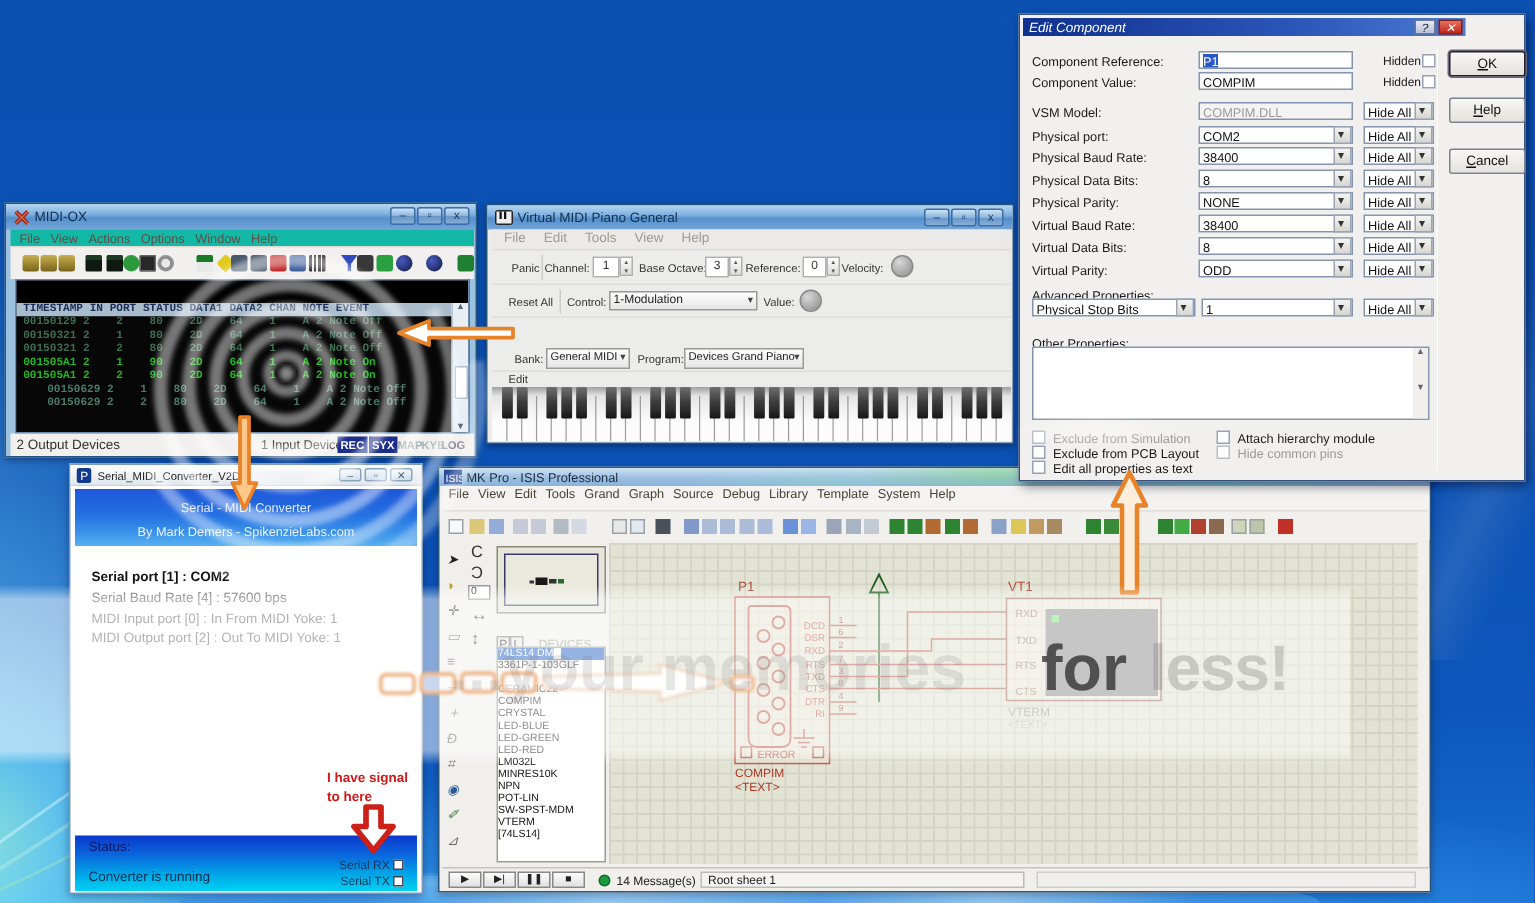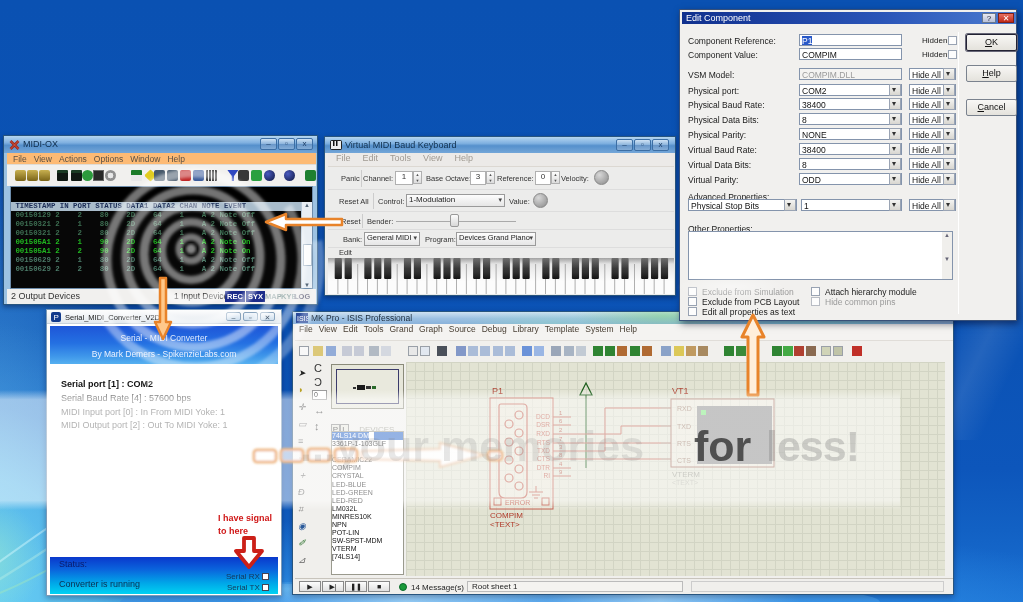--- a/index.html
+++ b/index.html
@@ -26,34 +26,34 @@
 
 .win { position:absolute; }
 .btngrp { position:absolute; display:flex; }
 .cbtn { width:17px; height:12px; margin-left:1px; background:linear-gradient(180deg,#cfe2f4,#8cb4dc 50%,#6896c8 52%,#86aed8); border:1px solid #3c6ea4; border-radius:2px; font-size:8px; color:#1c3c64; text-align:center; line-height:10px; }
 .cbtn.x { background:linear-gradient(180deg,#cfe2f4,#8cb4dc 50%,#6896c8 52%,#86aed8); color:#1c3c64; }
 
 
 #midiox { left:3px; top:135px; width:315px; height:170px; background:#9cc2e2; border:1px solid #28557e; box-shadow:0 2px 5px rgba(0,0,30,.4); }
 #mo-title { position:absolute; left:0; top:0; width:100%; height:17px; background:linear-gradient(180deg,#b5d6f0 0%,#7fb0e0 40%,#5590cc 55%,#74a6d8 100%); }
 #mo-title .t { position:absolute; left:19px; top:3px; font-size:9px; color:#0e2c4a; }
-#mo-menu { position:absolute; left:3px; top:17px; width:309px; height:11px; background:#fdba74; font-size:8.5px; color:#5a5044; padding-top:1px; }
+#mo-menu { position:absolute; left:3px; top:17px; width:309px; height:11px; background:#14b8a6; font-size:8.5px; color:#5a5044; padding-top:1px; }
 #mo-menu span { margin-right:7px; }
 #mo-tools { position:absolute; left:3px; top:28px; width:309px; height:22px; background:#f1f0ee; border-top:1px solid #e0dcd6; }
 #mo-tools i { position:absolute; top:5px; width:11px; height:11px; display:block; }
 #mo-child { position:absolute; left:6px; top:50px; width:303px; height:103px; background:#000; border:1px solid #6d8cab; }
 #mo-ctitle { position:absolute; left:0; top:0; width:100%; height:15px; background:linear-gradient(180deg,#e7f0f9,#bdd5ea 60%,#a9c6e0); font-size:9px; color:#2a3a4a; }
 #mo-ctitle .t { position:absolute; left:17px; top:2px; }
 .mo-cbtn { width:18px; height:11px; background:linear-gradient(180deg,#f4f8fc,#cfdfee); border:1px solid #8aa4bd; border-radius:2px; font-size:7px; color:#456; text-align:center; line-height:9px; margin-left:2px; }
 #mo-head { position:absolute; left:0; top:15px; width:292px; height:9px; background:#a9bccb; color:#1a2c56; font:bold 7.4px "Liberation Mono", monospace; white-space:pre; overflow:hidden; line-height:9px; }
 #mo-rows { position:absolute; left:0; top:24px; width:292px; height:77px; background:#070707; font:bold 7.4px "Liberation Mono", monospace; white-space:pre; line-height:9px; overflow:hidden; }
 #mo-rows div { height:9px; }
 .dimg { color:#3d6e52; }
 .brig { color:#20b820; }
-.dimt { color:#4b7a68; }
+.dimt { color:#4b7a68;padding-left:16px; }
 #mo-scroll { position:absolute; right:0; top:15px; width:11px; height:86px; background:#e8eef4; border-left:1px solid #b8c8d8; }
 #mo-scroll .thumb { position:absolute; left:1px; top:42px; width:9px; height:22px; background:#fdfdfd; border:1px solid #aebecd; }
 #mo-status { position:absolute; left:3px; top:153px; width:309px; height:15px; background:#f1f0ee; font-size:9px; color:#333; }
 .badge { display:inline-block; font:bold 7.5px "Liberation Sans",sans-serif; padding:1px 2px; }
 
 
 #vmpk { left:324px; top:136px; width:352px; height:160px; background:#ececeb; border:1px solid #28557e; box-shadow:0 2px 5px rgba(0,0,30,.4); }
 #vk-title { position:absolute; left:0; top:0; width:100%; height:16px; background:linear-gradient(180deg,#b5d6f0 0%,#7fb0e0 40%,#5590cc 55%,#74a6d8 100%); }
 #vk-title .t { position:absolute; left:20px; top:3px; font-size:9px; color:#10304f; }
 #vk-menu { position:absolute; left:3px; top:16px; width:346px; height:14px; background:#eceae8; font-size:9px; color:#a09a92; border-bottom:1px solid #dcd8d2; }
@@ -92,21 +92,21 @@
 #is-pl { position:absolute; left:38px; top:112px; width:73px; height:11px; font-size:8px; color:#8a8a80; }
 #is-dev { position:absolute; left:38px; top:119px; width:73px; height:144px; background:#fff; border:1px solid #9a9a8e; font-size:7px; color:#111; line-height:8.1px; overflow:hidden; }
 #is-sheet { position:absolute; left:113px; top:50px; width:833px; height:214px; background:#e2e3d3; overflow:hidden;
   background-image:linear-gradient(#d2d4c4 1px, transparent 1px), linear-gradient(90deg,#d2d4c4 1px, transparent 1px);
   background-size:9px 9px; width:539px; }
 #is-status { position:absolute; left:2px; top:266px; width:658px; height:16px; background:#f0efec; font-size:8px; color:#222; border-top:1px solid #c8c4bc; }
 .sbtn { display:inline-block; width:22px; height:11px; background:linear-gradient(180deg,#fdfdfd,#e0e0e0); border:1px solid #888; text-align:center; line-height:10px; font-size:7px; }
 
 
 #dlg { left:679px; top:9px; width:338px; height:312px; background:#f1f0ee; border:1px solid #385078; box-shadow:2px 3px 7px rgba(0,0,30,.5); }
-#dlg-title { position:absolute; left:2px; top:2px; width:334px; height:12px; background:linear-gradient(90deg,#10308e,#2a55b8 60%,#4a7ad0); color:#fff; font-size:9px; }
+#dlg-title { position:absolute; left:2px; top:2px; width:295px; height:12px; background:linear-gradient(90deg,#10308e,#2a55b8 60%,#4a7ad0); color:#fff; font-size:9px;font-style:italic; }
 #dlg-title .t { position:absolute; left:4px; top:1px; }
 .dl { position:absolute; font-size:8.5px; color:#1a1a1a; white-space:nowrap; }
 .dfield { position:absolute; background:#fff; border:1px solid #8494ac; height:12px; font-size:8.5px; color:#111; padding:0.5px 2px; white-space:nowrap; overflow:hidden; }
 .darrow { position:absolute; width:12px; height:12px; background:linear-gradient(180deg,#f4f4f2,#d8d6d0); border:1px solid #9aa4b4; }
 .darrow:after { content:"▾"; position:absolute; left:2px; top:0px; font-size:8px; color:#333; }
 .dbtn { position:absolute; width:51px; height:17px; background:linear-gradient(180deg,#f8f7f5,#e4e2dc); border:1px solid #7a828e; border-radius:2px; font-size:9px; color:#111; text-align:center; line-height:15px; }
 .dchk { position:absolute; width:9px; height:9px; background:#fdfdfd; border:1px solid #98a2b2; }
 
 
 .ovl { position:absolute; pointer-events:none; }
@@ -177,21 +177,21 @@
     <span class="badge" style="position:absolute;left:218px;top:2px;background:#1c2c8a;color:#fff">REC</span>
     <span class="badge" style="position:absolute;left:239px;top:2px;background:#1c2c8a;color:#fff">SYX</span>
     <span class="badge" style="position:absolute;left:256px;top:2px;color:#9aa">MAP</span>
     <span class="badge" style="position:absolute;left:272px;top:2px;color:#abb">KYB</span>
     <span class="badge" style="position:absolute;left:285px;top:2px;color:#889">LOG</span>
   </div>
 </div>
 
 <div class="win" id="vmpk">
   <div id="vk-title">
-    <span class="t">Virtual MIDI Baud Keyboard</span>
+    <span class="t">Virtual MIDI Piano General</span>
     <svg class="abs" style="left:5px;top:3px" width="12" height="10" viewBox="0 0 12 10">
         <rect width="12" height="10" rx="2" fill="#222"></rect>
         <rect x="1" y="1" width="10" height="8" fill="#eee"></rect>
         <rect x="3" y="1" width="1.5" height="5" fill="#111"></rect>
         <rect x="6" y="1" width="1.5" height="5" fill="#111"></rect>
       </svg>
     <div class="btngrp" style="right:6px;top:2px">
         <div class="cbtn">–</div>
         <div class="cbtn">▫</div>
         <div class="cbtn x">x</div>
@@ -213,27 +213,20 @@
     <span style="position:absolute;left:233px;top:7px">Velocity:</span>
     <span class="knob" style="position:absolute;left:266px;top:3px"></span>
   </div>
   <div class="vrow" style="top:53px;height:22px">
     <span style="position:absolute;left:11px;top:7px">Reset All</span>
     <span style="position:absolute;left:45px;top:3px;height:16px;border-left:1px solid #ccc"></span>
     <span style="position:absolute;left:50px;top:7px">Control:</span>
     <span class="combo" style="position:absolute;left:78px;top:4px;width:99px;height:13px">1-Modulation</span>
     <span style="position:absolute;left:181px;top:7px">Value:</span>
     <span class="knob" style="position:absolute;left:205px;top:3px"></span>
-  </div>
-  <div class="vrow" style="top:75px;height:18px">
-    <span style="position:absolute;left:13px;top:5px">Reset</span>
-    <span style="position:absolute;left:34px;top:2px;height:14px;border-left:1px solid #ccc"></span>
-    <span style="position:absolute;left:39px;top:5px">Bender:</span>
-    <span style="position:absolute;left:68px;top:9px;width:120px;border-top:1px solid #aaa"></span>
-    <span style="position:absolute;left:122px;top:2px;width:9px;height:13px;background:linear-gradient(180deg,#fcfcfc,#d8d8d8);border:1px solid #999;border-radius:2px"></span>
   </div>
   <div class="vrow" style="top:93px;height:18px">
     <span style="position:absolute;left:15px;top:5px">Bank:</span>
     <span class="combo" style="position:absolute;left:36px;top:2px;width:56px;height:14px;font-size:7.5px">General MIDI</span>
     <span style="position:absolute;left:97px;top:5px">Program:</span>
     <span class="combo" style="position:absolute;left:128px;top:2px;width:80px;height:14px;font-size:7.5px">Devices Grand Piano</span>
   </div>
   <div class="vrow" style="top:111px;height:10px;border-bottom:none">
     <span style="position:absolute;left:11px;top:0px">Edit</span>
   </div>

